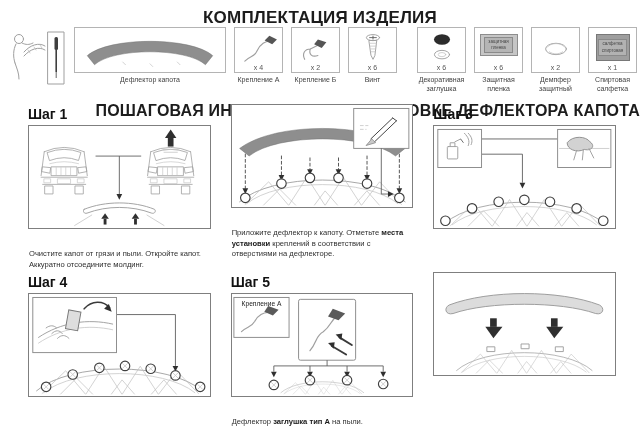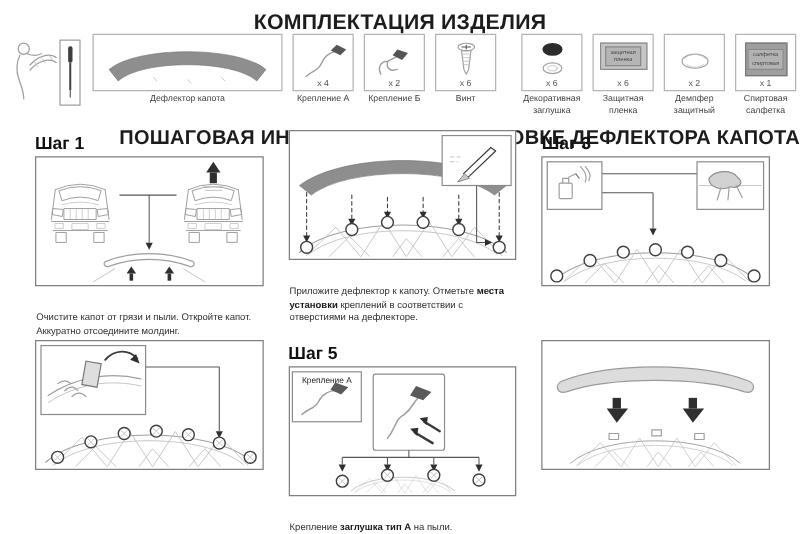--- a/index.html
+++ b/index.html
@@ -275,20 +275,21 @@
           <circle class="circ" cx="68" cy="78" r="5"></circle>
           <circle class="circ" cx="95" cy="76" r="5"></circle>
           <circle class="circ" cx="122" cy="78" r="5"></circle>
           <circle class="circ" cx="150" cy="85" r="5"></circle>
           <circle class="circ" cx="178" cy="98" r="5"></circle>
         </svg>
       </div>
     </section>
 
     <section class="step">
+      <h3>Шаг 4</h3>
       <div class="fig">
         <svg viewBox="0 0 190 104">
           <path class="dkthin" d="M92,20 H154 V74"></path>
           <polygon class="fdk" points="154,80 151,74 157,74"></polygon>
           <rect x="4" y="2" width="88" height="58" fill="#fff" stroke="#8a8a8a"></rect>
           <path class="ln" d="M10,44 C34,28 62,24 88,30"></path>
           <path class="lt" d="M10,50 C34,34 62,30 88,36"></path>
           <rect fill="#dedede" stroke="#777" x="40" y="16" width="13" height="20" transform="rotate(10 46 26)"></rect>
           <path class="ln" d="M24,40 C28,36 32,36 35,40 M30,45 C34,41 38,41 42,45 M18,34 C22,31 26,31 29,34"></path>
           <path class="dk" style="stroke-width:1.6" d="M58,14 C66,5 78,5 85,13"></path>
@@ -335,21 +336,21 @@
           <circle class="circ" cx="44" cy="94" r="5"></circle>
             <path class="lt" d="M41.5,91.5 l5,5 M46.5,91.5 l-5,5"></path>
           <circle class="circ" cx="82" cy="89" r="5"></circle>
             <path class="lt" d="M79.5,86.5 l5,5 M84.5,86.5 l-5,5"></path>
           <circle class="circ" cx="121" cy="89" r="5"></circle>
             <path class="lt" d="M118.5,86.5 l5,5 M123.5,86.5 l-5,5"></path>
           <circle class="circ" cx="159" cy="93" r="5"></circle>
             <path class="lt" d="M156.5,90.5 l5,5 M161.5,90.5 l-5,5"></path>
         </svg>
       </div>
-      <p class="cap"><span>Крепление </span><b>заглушка тип А</b><span> на пыли.</span></p>
+      <p class="cap"><span>Дефлектор </span><b>заглушка тип А</b><span> на пыли.</span></p>
     </section>
 
     <section class="step">
       <div class="fig">
         <svg viewBox="0 0 190 104">
           <path fill="#dcdcdc" stroke="#9a9a9a" d="M16,32 C58,16 132,16 174,32 C180,35 178,43 170,41 C133,28 57,28 20,41 C12,43 10,35 16,32 Z"></path>
           <rect class="fdk" x="59" y="46" width="7" height="9"></rect>
           <polygon class="fdk" points="54,55 72,55 62.5,67"></polygon>
           <rect class="fdk" x="123" y="46" width="7" height="9"></rect>
           <polygon class="fdk" points="118,55 136,55 126.5,67"></polygon>

